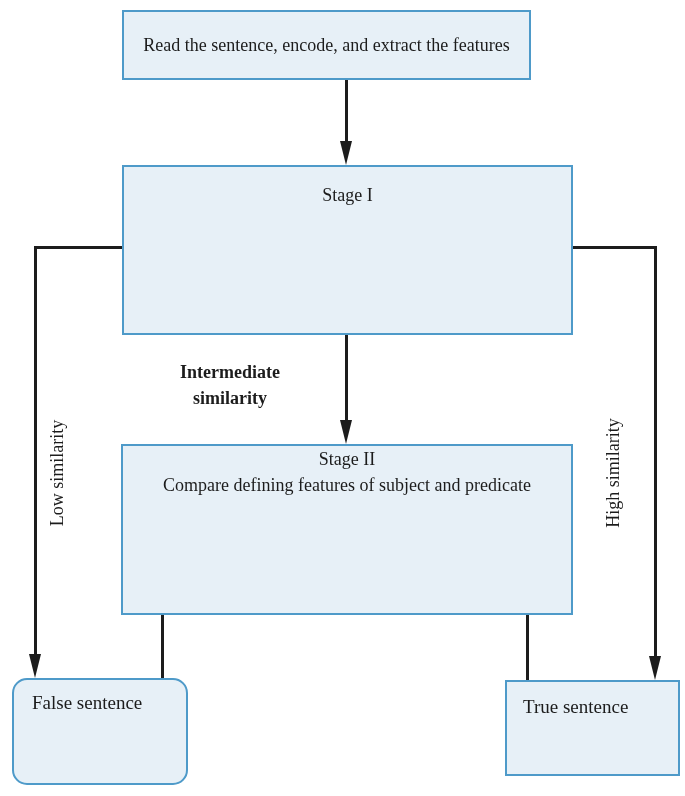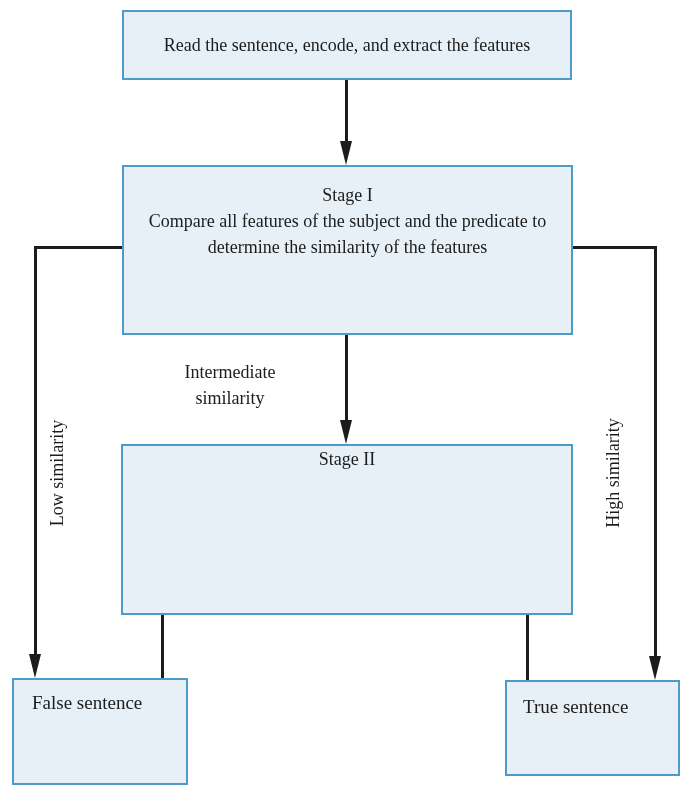--- a/index.html
+++ b/index.html
@@ -40,37 +40,38 @@
     width: 0; height: 0;
     border-left: 6px solid transparent;
     border-right: 6px solid transparent;
     border-top: 24px solid #1c1c1c;
   }
   .edge-label {
     position: absolute;
     font-size: 18px;
     line-height: 26px;
     text-align: center;
+    font-weight: bold;
   }
   .vertical-label {
     position: absolute;
     width: 170px;
     height: 24px;
     font-size: 18px;
     line-height: 24px;
     text-align: center;
     transform: rotate(-90deg);
     white-space: nowrap;
   }
 
   
-  #box-read   { left: 122px; top: 10px;  width: 450px; height: 70px;  display: flex; align-items: center; justify-content: flex-end; }
+  #box-read   { left: 122px; top: 10px;  width: 409px; height: 70px;  display: flex; align-items: center; justify-content: flex-end; }
   #box-stage1 { left: 122px; top: 165px; width: 451px; height: 170px; padding-top: 15px; }
   #box-stage2 { left: 121px; top: 444px; width: 452px; height: 171px; }
-  #box-false  { left: 12px;  top: 678px; width: 176px; height: 107px; padding: 10px 8px 0 18px; font-size: 19px; }
+  #box-false  { left: 12px;  top: 678px; width: 176px; height: 107px; padding: 10px 8px 0 18px; font-size: 19px; border-radius: 15px; }
   #box-true   { left: 505px; top: 680px; width: 175px; height: 96px; padding: 12px 8px 0 16px; font-size: 19px; }
 
   
   #edge-read-stage1-line  { left: 345px; top: 80px;  height: 63px; }
   #edge-read-stage1-head  { left: 340px; top: 141px; }
 
   #edge-stage1-stage2-line { left: 345px; top: 335px; height: 87px; }
   #edge-stage1-stage2-head { left: 340px; top: 420px; }
 
   #edge-low-h    { left: 34px;  top: 246px; width: 88px; }
@@ -98,21 +99,20 @@
       <div class="box-text">Read the sentence, encode, and extract the features</div>
     </div>
   </div>
 
   <div class="vline" id="edge-read-stage1-line"></div>
   <div class="arrowhead" id="edge-read-stage1-head"></div>
 
   <div class="box" id="box-stage1">
     <div class="box-inner">
       <div>Stage I</div>
-      <div class="box-text">Compare all features of the subject and the predicate to determine the similarity of the features</div>
     </div>
   </div>
 
   <div class="edge-label" id="label-intermediate">Intermediate similarity</div>
 
   <div class="vline" id="edge-stage1-stage2-line"></div>
   <div class="arrowhead" id="edge-stage1-stage2-head"></div>
 
   <div class="hline" id="edge-low-h"></div>
   <div class="vline" id="edge-low-v"></div>
@@ -120,20 +120,21 @@
   <div class="vertical-label" id="label-low">Low similarity</div>
 
   <div class="hline" id="edge-high-h"></div>
   <div class="vline" id="edge-high-v"></div>
   <div class="arrowhead" id="edge-high-head"></div>
   <div class="vertical-label" id="label-high">High similarity</div>
 
   <div class="box" id="box-stage2">
     <div class="box-inner">
       <div>Stage II</div>
+      <div class="box-text">Compare defining features of subject and predicate</div>
     </div>
   </div>
 
   <div class="vline" id="edge-stage2-false"></div>
   <div class="vline" id="edge-stage2-true"></div>
 
   <div class="box" id="box-false">
     <span>False sentence</span>
   </div>
 

